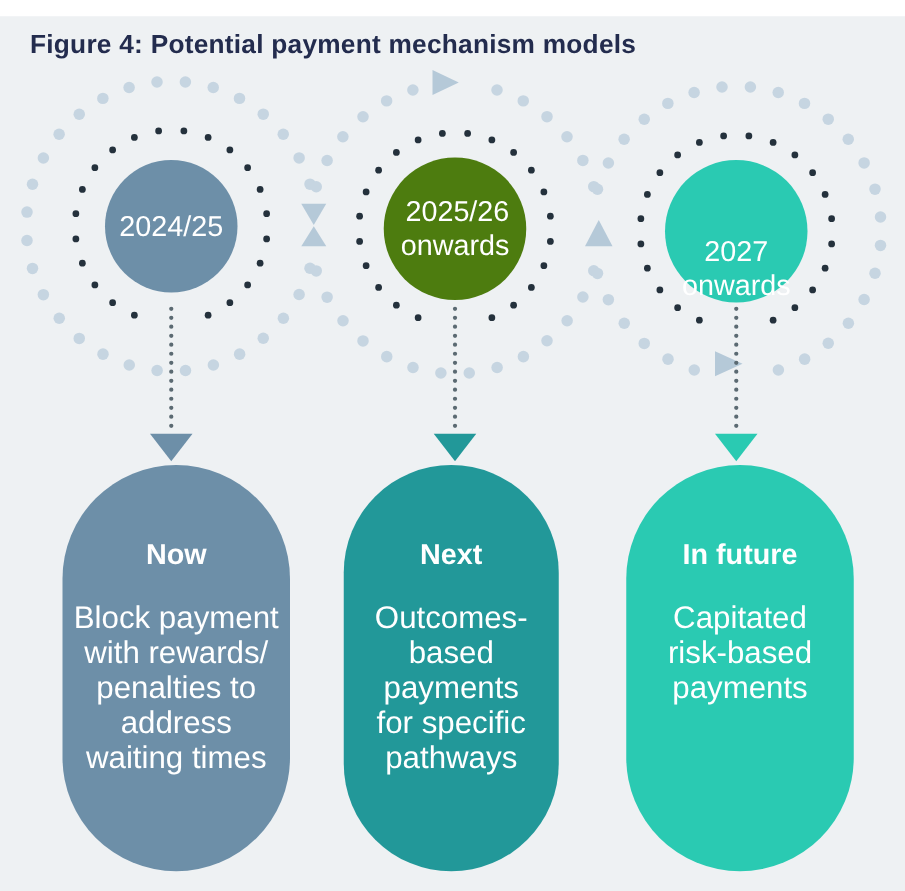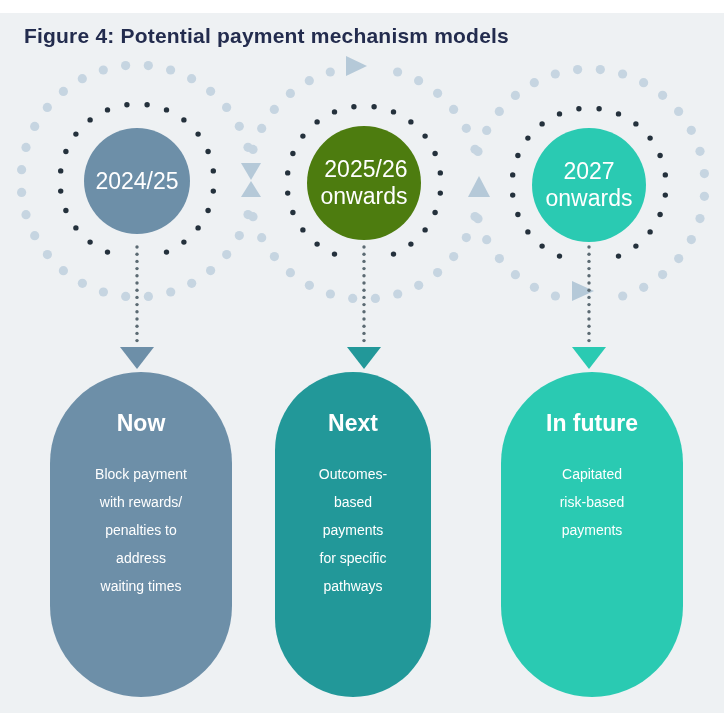--- a/index.html
+++ b/index.html
@@ -18,24 +18,24 @@
     color:#ffffff;text-align:center;font-size:23px;line-height:27px;white-space:pre-line;
   }
   .c0{left:84px;top:128px;width:106px;height:106px;}
   .c1{left:307px;top:126px;width:114px;height:114px;}
   .c2{left:532px;top:128px;width:114px;height:114px;}
   .pill{
     position:absolute;top:372px;height:325px;border-radius:97px;
     color:#ffffff;text-align:center;box-sizing:border-box;padding:36px 8px 0 8px;
   }
   .p0{left:50px;width:182px;}
-  .p1{left:275px;width:156px;}
+  .p1{left:275px;width:172px;}
   .p2{left:501px;width:182px;text-align:center;}
-  .pill-heading{font-size:23px;font-weight:700;line-height:30px;margin-bottom:22px;}
-  .pill-body{font-size:14px;line-height:28px;white-space:pre-line;}
+  .pill-heading{font-size:23px;font-weight:700;line-height:30px;margin-bottom:22px;margin-top:20px;}
+  .pill-body{font-size:25px;line-height:28px;white-space:pre-line;}
 </style>
 </head>
 <body>
 
 <div class="stage">
   <div class="top-strip"></div>
 
   <div class="figure-title">Figure 4: Potential payment mechanism models</div>
 
   <svg id="decor" class="decor" viewBox="0 0 724 713" xmlns="http://www.w3.org/2000/svg">
@@ -241,21 +241,21 @@
       <polygon points="572 347 606 347 589 369" fill="#2acab2"></polygon>
     </svg>
 
   <div class="stage-circle c0" style="background: rgb(109, 143, 168);">
     <span>2024/25</span>
   </div>
   <div class="stage-circle c1" style="background: #4d7c0f; text-align: right;">
     <span>2025/26
 onwards</span>
   </div>
-  <div class="stage-circle c2" style="background: rgb(42, 202, 178);">
+  <div class="stage-circle c2" style="background: rgb(42, 202, 178); align-items: flex-end;">
     <span>2027
 onwards</span>
   </div>
 
   <div class="pill p0" style="background: rgb(109, 143, 168);">
     <div class="pill-heading">Now</div>
     <div class="pill-body">Block payment
 with rewards/
 penalties to
 address

